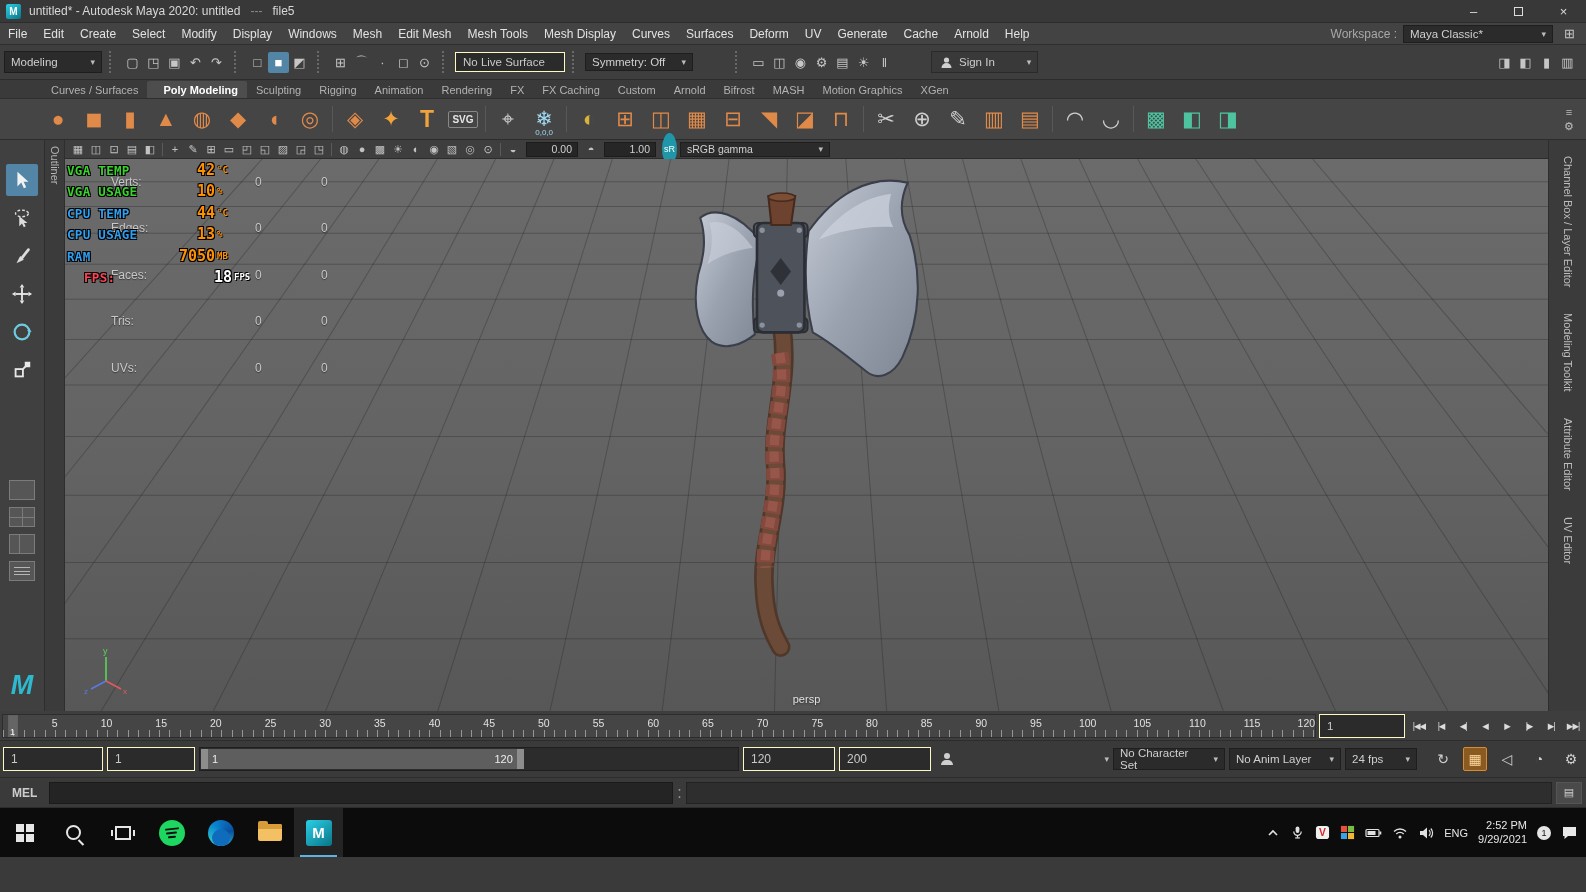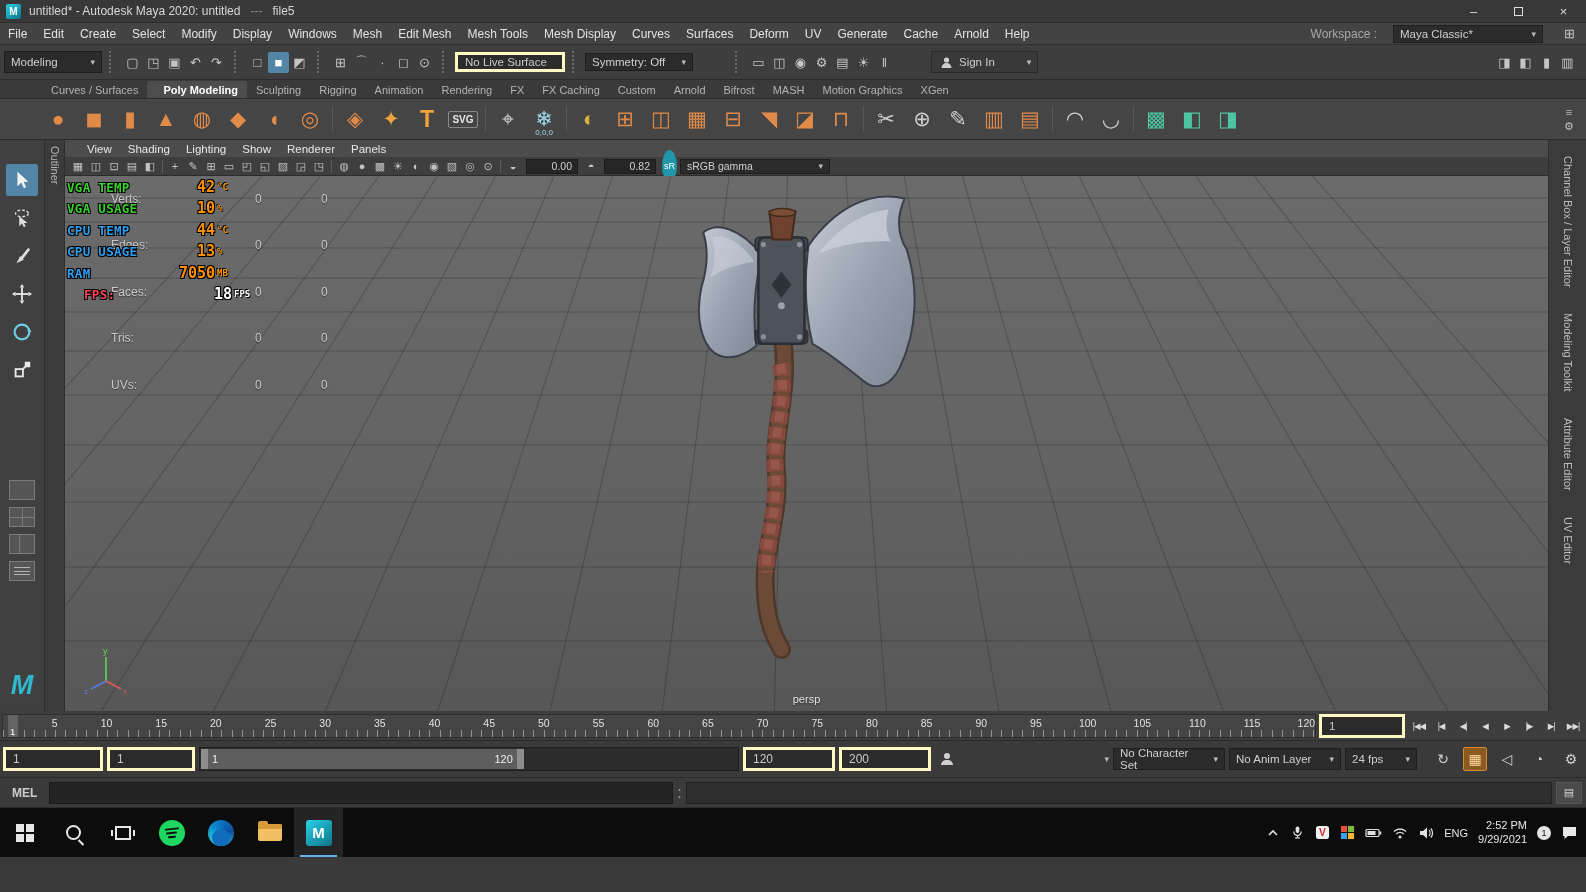--- a/index.html
+++ b/index.html
@@ -11,33 +11,33 @@
   .app-icon { width:15px; height:15px; margin:0 8px 0 6px; background:linear-gradient(140deg,#2ad0e8,#0a7487); border-radius:2px; color:#fff; font-size:10px; font-weight:bold; display:flex; align-items:center; justify-content:center; }
   .title-text { font-size:12px; color:#d8d8d8; }
   .title-sep { color:#8a8a8a; margin:0 10px; font-size:12px; }
   .win-controls { margin-left:auto; display:flex; height:100%; }
   .win-btn { width:45px; height:100%; display:flex; align-items:center; justify-content:center; color:#dcdcdc; font-size:13px; }
   .max-glyph { width:9px; height:9px; border:1px solid #dcdcdc; display:block; }
 
   
   .menubar { height:22px; background:#434343; display:flex; align-items:center; flex:none; border-bottom:1px solid #2f2f2f; }
   .menu-item { padding:0 8px; font-size:12px; color:#e2e2e2; height:100%; display:flex; align-items:center; white-space:nowrap; }
-  .workspace-wrap { margin-left:auto; display:flex; align-items:center; gap:16px; padding-right:6px; }
+  .workspace-wrap { margin-left:auto; display:flex; align-items:center; gap:6px; padding-right:6px; }
   .workspace-label { color:#a8a8a8; font-size:12px; }
   .select-box { background:#2b2b2b; border:1px solid #1e1e1e; height:18px; display:flex; align-items:center; padding:0 6px; font-size:11.5px; color:#cfcfcf; gap:8px; }
   .caret { font-size:9px; color:#bbb; margin-left:auto; }
 
   
   .statusline { height:35px; background:#3e3e3e; display:flex; align-items:center; flex:none; border-bottom:1px solid #2c2c2c; padding:0 4px; gap:2px; }
   .mode-select { width:98px; height:22px; }
   .grip { width:6px; height:22px; border-left:2px dotted #696969; margin:0 5px; }
   .sl-icon { width:21px; height:21px; display:flex; align-items:center; justify-content:center; font-size:13px; color:#c6c6c6; border-radius:2px; flex:none; }
   .sl-icon.active { background:#5285a6; color:#fff; }
   .sl-row { display:flex; align-items:center; }
-  .field-box { background:#2b2b2b; border:3px solid #fef9c3; height:20px; display:flex; align-items:center; padding:0 7px; font-size:11.5px; color:#c9c9c9; }
+  .field-box { background:#2b2b2b; border:1px solid #fef9c3; height:20px; display:flex; align-items:center; padding:0 7px; font-size:11.5px; color:#c9c9c9; }
   .signin-box { display:flex; align-items:center; gap:6px; border:1px solid #2a2a2a; background:#393939; height:22px; padding:0 6px 0 8px; }
 
   
   .shelf-tabs { height:19px; background:#3a3a3a; display:flex; align-items:flex-end; flex:none; padding-left:42px; border-bottom:1px solid #2e2e2e; }
   .shelf-tab { padding:0 9px; font-size:11px; color:#b2b2b2; height:17px; display:flex; align-items:center; white-space:nowrap; }
   .shelf-tab.active { color:#ffffff; background:#4d4d4d; font-weight:bold; border-radius:2px 2px 0 0;padding-left:16px; }
   .shelf-row { height:41px; background:#454545; display:flex; align-items:center; flex:none; padding-left:40px; border-bottom:1px solid #2c2c2c; }
   .shelf-icons { display:flex; align-items:center; height:100%; flex:1; overflow:hidden; }
   .shelf-item { width:36px; height:38px; display:flex; align-items:center; justify-content:center; font-size:21px; position:relative; flex:none; }
   .shelf-item.sep { width:9px; }
@@ -558,31 +558,20 @@
           </div>
       </div>
       <div class="maya-logo">M</div>
     </div>
 
     <div class="outliner-strip">
       <span>Outliner</span>
     </div>
 
     <div class="center">
-      <div class="panel-menubar">
-        <div style="display:flex">
-
-        <div class="panel-menu-item">View</div>
-            <div class="panel-menu-item">Shading</div>
-            <div class="panel-menu-item">Lighting</div>
-            <div class="panel-menu-item">Show</div>
-            <div class="panel-menu-item">Renderer</div>
-            <div class="panel-menu-item">Panels</div>
-          </div>
-      </div>
       <div class="panel-toolbar">
         <div style="display:flex;align-items:center">
 
         <div class="vp-icon">
               <span class="glyph">▦</span>
             </div>
             <div class="vp-icon">
               <span class="glyph">◫</span>
             </div>
             <div class="vp-icon">
@@ -656,21 +645,21 @@
             </div>
             <div class="vp-icon sep">
               <span class="glyph"></span>
             </div>
             <div class="vp-icon">
               <span class="glyph">◒</span>
             </div>
           </div>
         <div class="vp-field">0.00</div>
         <div class="vp-icon">◓</div>
-        <div class="vp-field">0.82</div>
+        <div class="vp-field">1.00</div>
         <span class="cm-badge">sR</span>
         <div class="select-box vt-select">
           <span>sRGB gamma</span>
           <span class="caret">▾</span>
         </div>
       </div>
 
       <div class="viewport">
         <svg class="gridsvg" viewBox="0 0 1480 535" preserveAspectRatio="none">
             <g id="gridlines">

